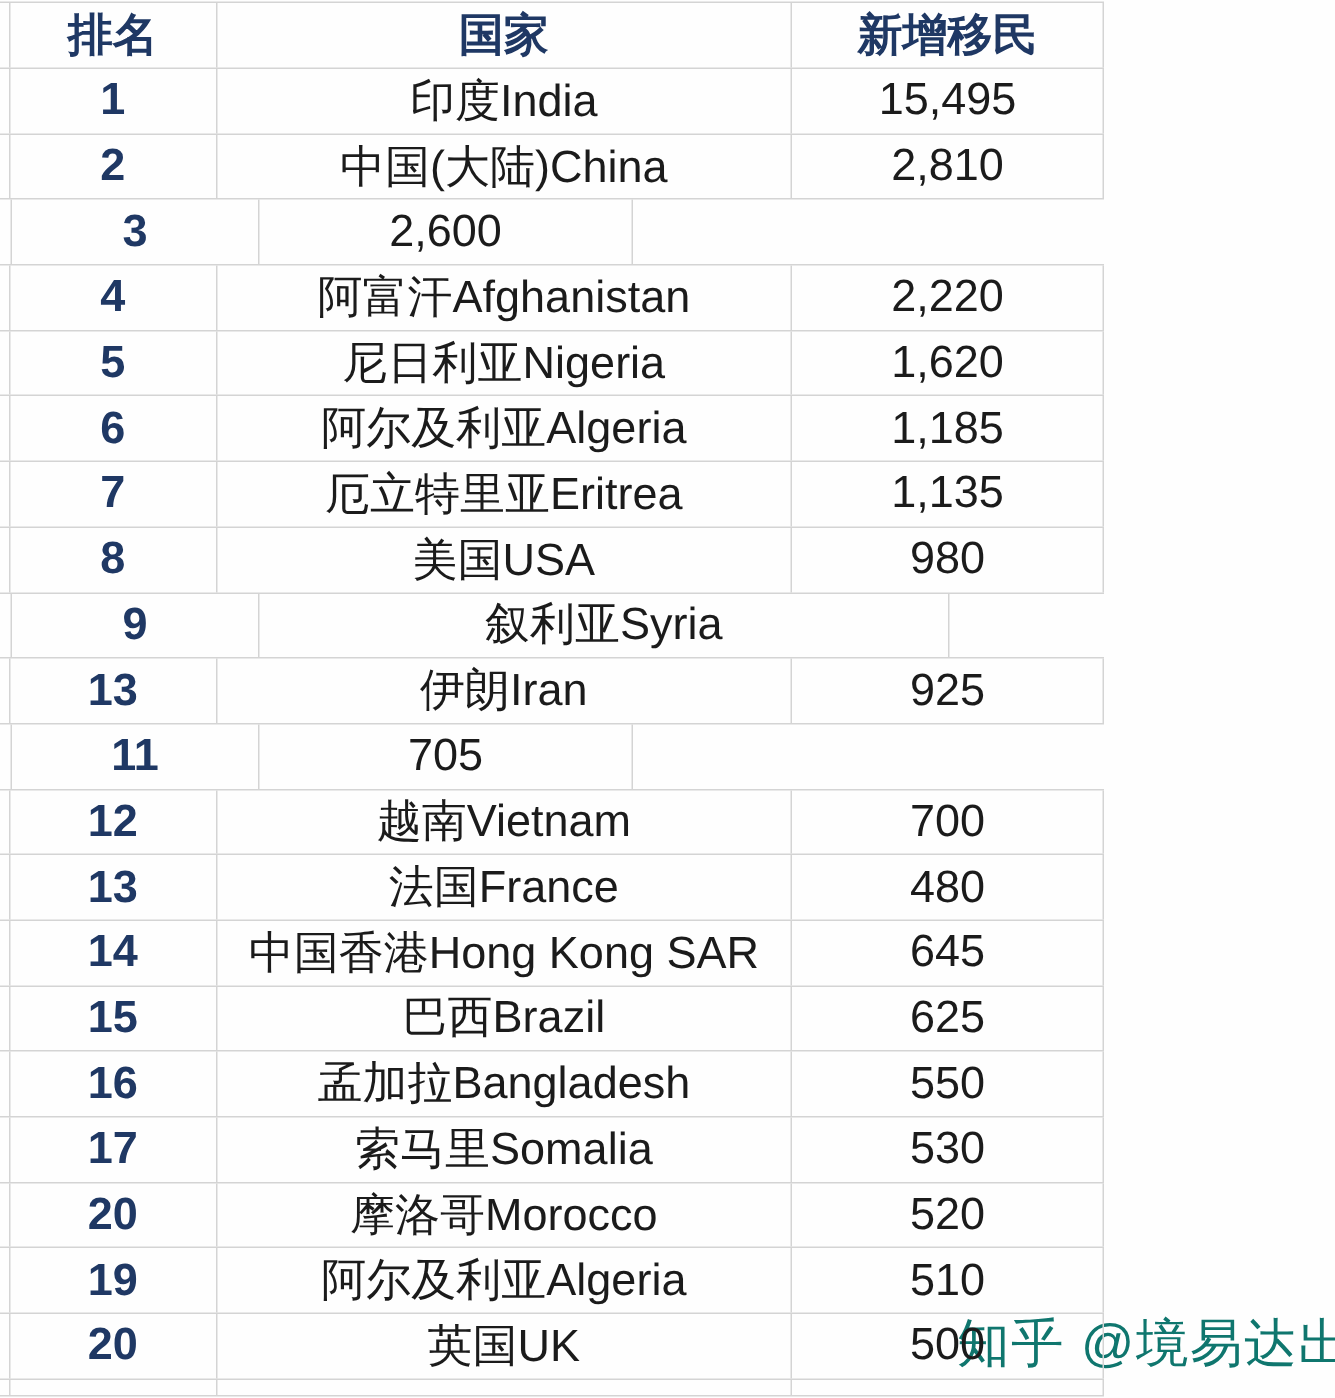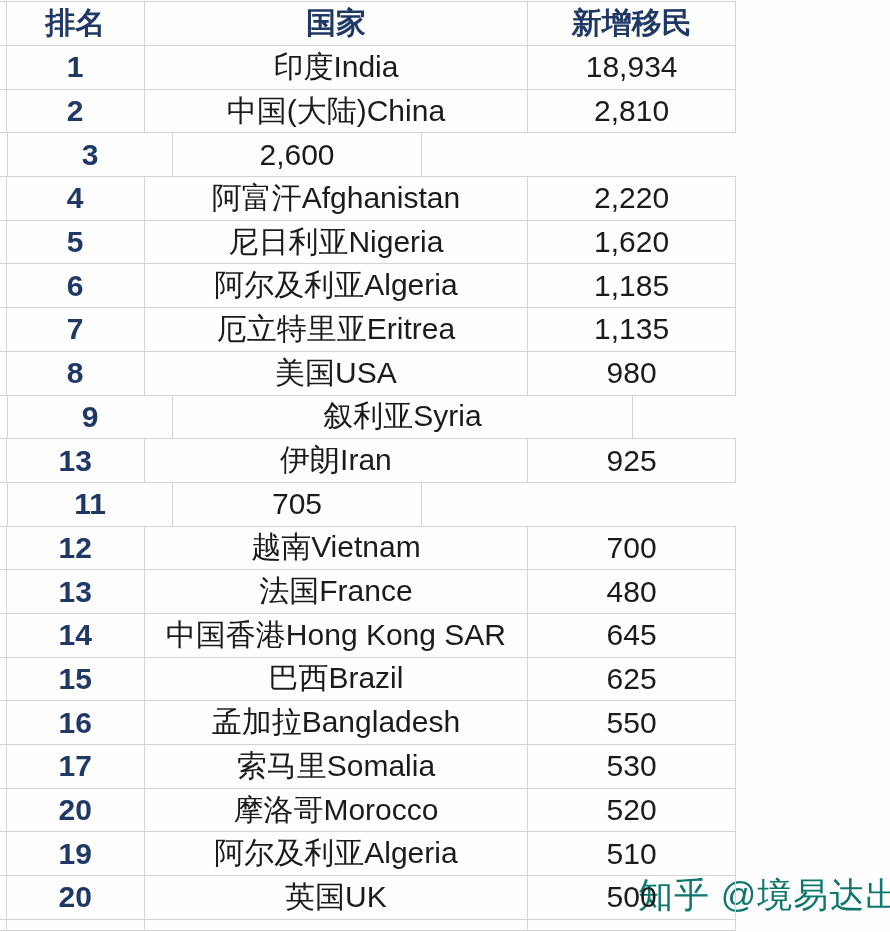--- a/index.html
+++ b/index.html
@@ -86,21 +86,21 @@
       <div class="cell c-country">国家</div>
       <div class="cell c-value">新增移民</div>
       <div class="cell c-sliver-r"></div>
     </div>
 
     <div id="rows-container">
   <div class="row">
     <div class="cell c-sliver-l"></div>
     <div class="cell c-rank rank-cell">1</div>
     <div class="cell c-country">印度India</div>
-    <div class="cell c-value">18,934</div>
+    <div class="cell c-value">15,495</div>
     <div class="cell c-sliver-r"></div>
   </div>
 
   <div class="row">
     <div class="cell c-sliver-l"></div>
     <div class="cell c-rank rank-cell">2</div>
     <div class="cell c-country">中国(大陆)China</div>
     <div class="cell c-value">2,810</div>
     <div class="cell c-sliver-r"></div>
   </div>

